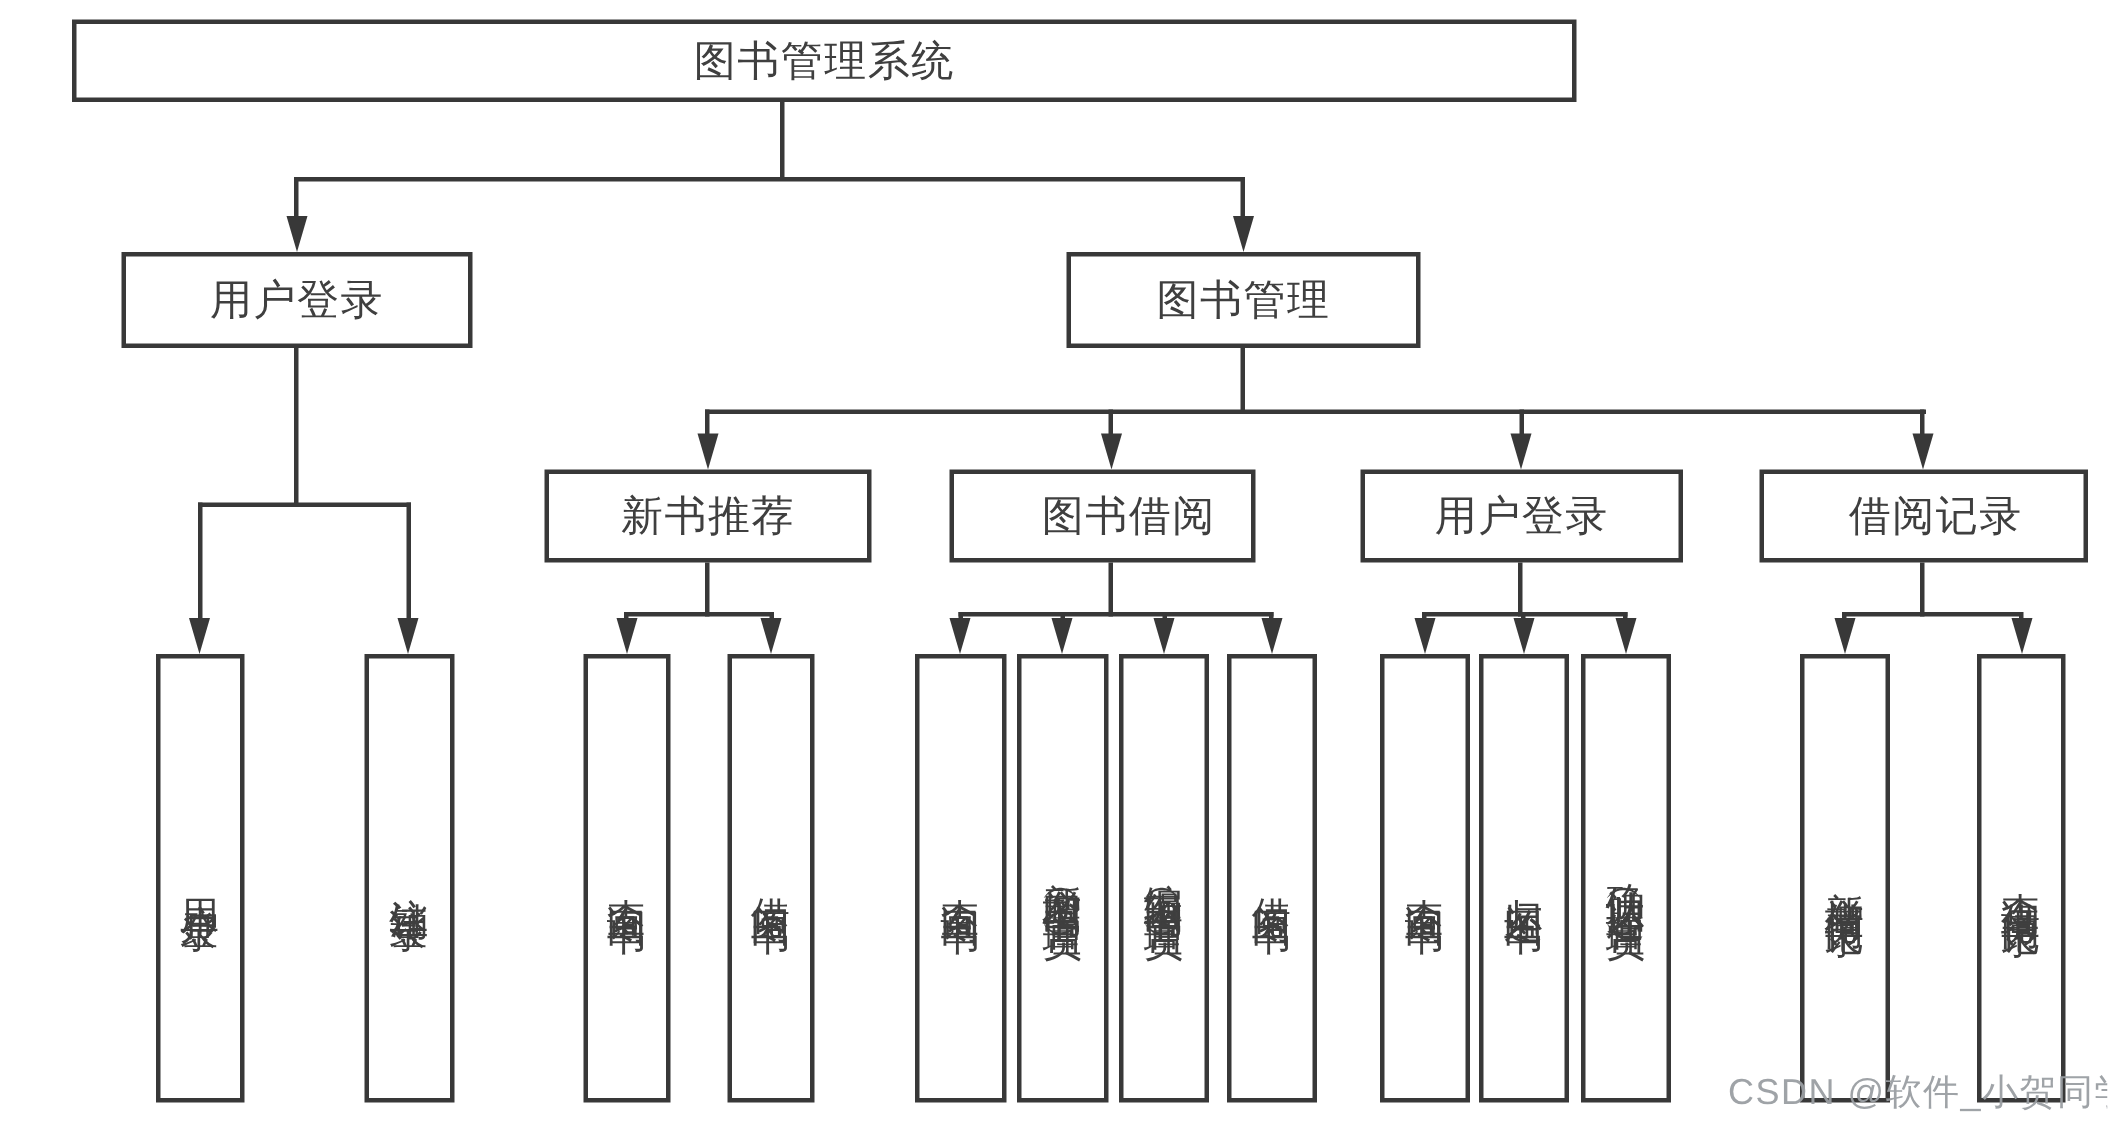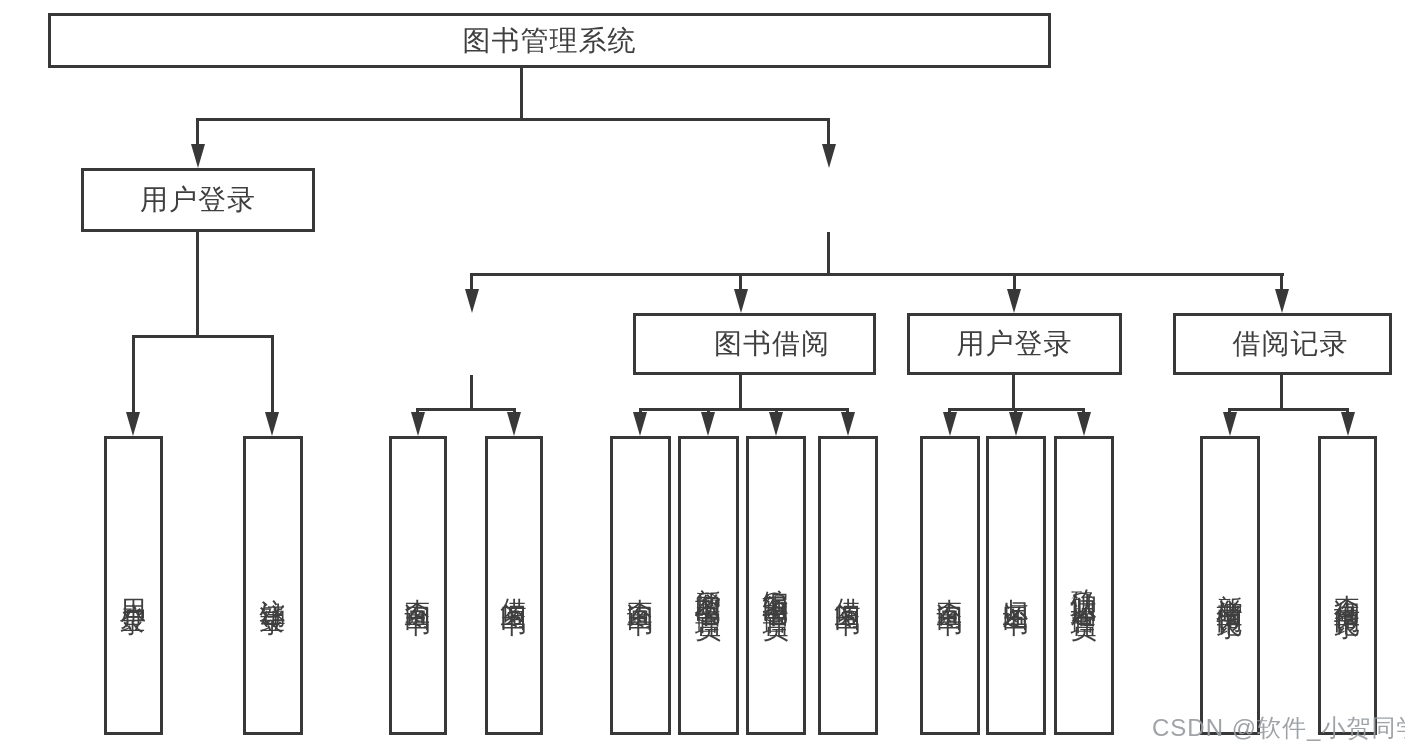--- a/index.html
+++ b/index.html
@@ -54,40 +54,46 @@
   <div class="vline" style="left:520px;top:68px;height:52px;"></div>
   <div class="hline" style="left:196px;top:118px;width:633px;"></div>
   <div class="vline" style="left:196px;top:118px;height:30px;"></div>
   <div class="arrow" style="left:191px;top:144px;"></div>
   <div class="vline" style="left:827px;top:118px;height:30px;"></div>
   <div class="arrow" style="left:822px;top:144px;"></div>
 
   <div class="node hnode" style="left:81px;top:168px;width:234px;height:64px;">
     <span class="label">用户登录</span>
   </div>
+  <div class="node hnode" style="left:711px;top:168px;width:236px;height:64px;">
+    <span class="label">图书管理</span>
+  </div>
 
   <div class="vline" style="left:196px;top:232px;height:106px;"></div>
   <div class="hline" style="left:132px;top:335px;width:142px;"></div>
   <div class="vline" style="left:132px;top:335px;height:79px;"></div>
   <div class="arrow" style="left:126px;top:412px;"></div>
   <div class="vline" style="left:271px;top:335px;height:79px;"></div>
   <div class="arrow" style="left:265px;top:412px;"></div>
 
   <div class="vline" style="left:827px;top:232px;height:44px;"></div>
   <div class="hline" style="left:470px;top:273px;width:814px;"></div>
   <div class="vline" style="left:470px;top:273px;height:18px;"></div>
   <div class="arrow" style="left:465px;top:289px;"></div>
   <div class="vline" style="left:739px;top:273px;height:18px;"></div>
   <div class="arrow" style="left:734px;top:289px;"></div>
   <div class="vline" style="left:1013px;top:273px;height:18px;"></div>
   <div class="arrow" style="left:1007px;top:289px;"></div>
   <div class="vline" style="left:1280px;top:273px;height:18px;"></div>
   <div class="arrow" style="left:1275px;top:289px;"></div>
 
-  <div class="node hnode" style="left:633px;top:313px;width:243px;height:62px;padding-left:35px;">
+  <div class="node hnode" style="left:363px;top:313px;width:218px;height:62px;">
+    <span class="label">新书推荐</span>
+  </div>
+  <div class="node hnode" style="left:633px;top:313px;width:204px;height:62px;padding-left:35px;">
     <span class="label">图书借阅</span>
   </div>
   <div class="node hnode" style="left:907px;top:313px;width:215px;height:62px;">
     <span class="label">用户登录</span>
   </div>
   <div class="node hnode" style="left:1173px;top:313px;width:219px;height:62px;padding-left:16px;">
     <span class="label">借阅记录</span>
   </div>
 
   <div class="vline" style="left:470px;top:375px;height:36px;"></div>

